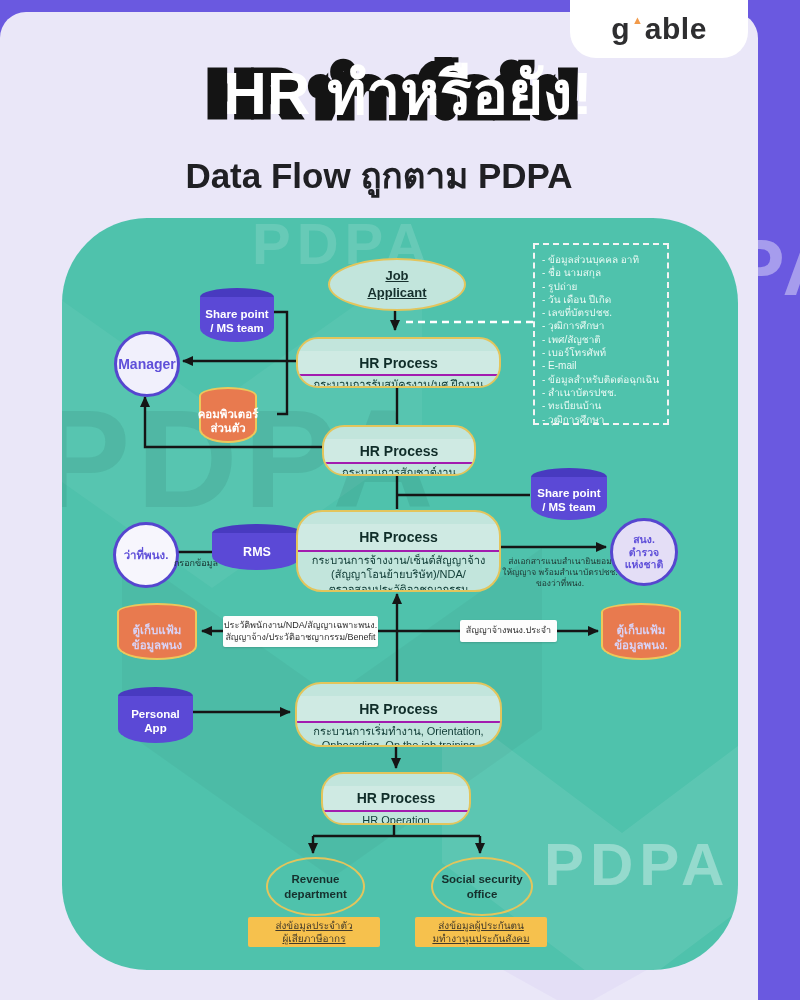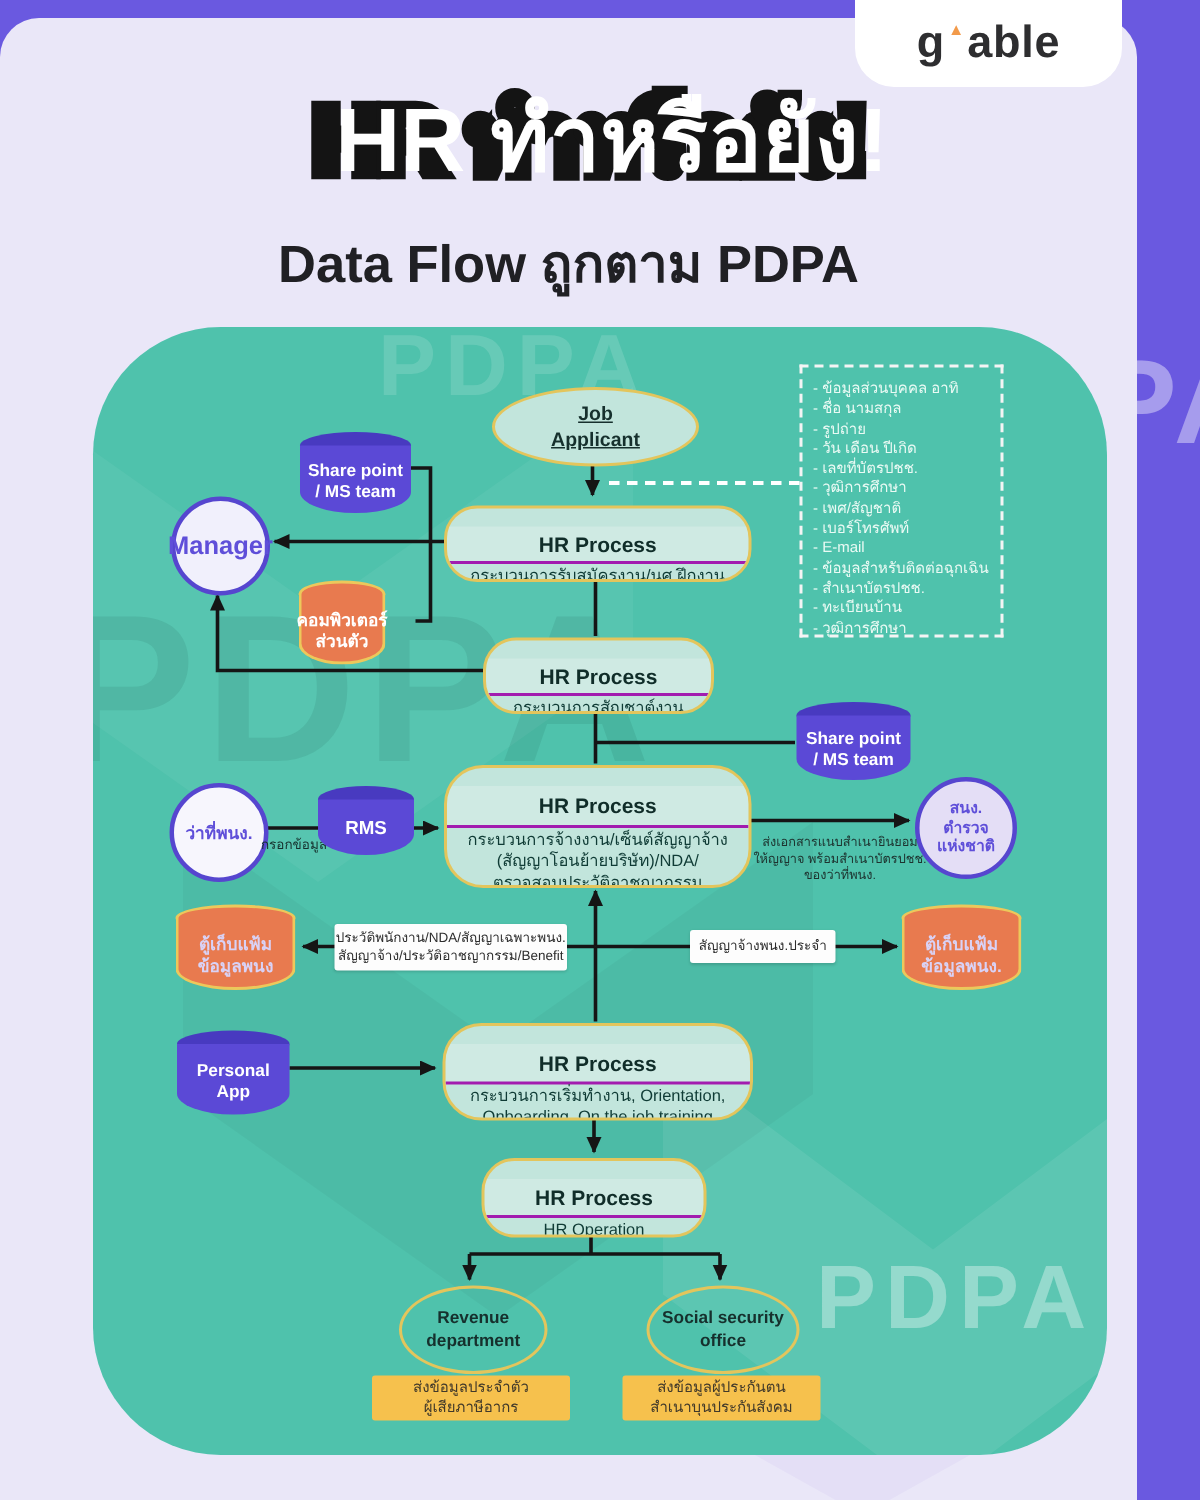--- a/index.html
+++ b/index.html
@@ -63,21 +63,21 @@
 
   .dashed-box{position:absolute;z-index:4;border:2px dashed #f4f4f4;color:#eafaf4;
         font-size:10px;line-height:1.33;padding:8px 7px;box-sizing:border-box;text-align:left;}
   .dashed-box div{white-space:nowrap;}
 
   .mini-label{position:absolute;z-index:4;background:#fdfdfd;color:#2d2d2d;font-size:9px;line-height:1.25;
         display:flex;align-items:center;justify-content:center;text-align:center;border-radius:2px;
         box-shadow:0 1px 2px rgba(0,0,0,0.15);}
   .tiny-note{position:absolute;z-index:4;font-size:8.5px;color:#1d332f;line-height:1.3;text-align:center;}
   .yellow-note{position:absolute;z-index:4;background:#f6c14d;color:#41392a;font-size:10px;line-height:1.3;
-        display:flex;align-items:center;justify-content:center;text-align:center;border-radius:2px;}
+        display:flex;align-items:center;justify-content:center;text-align:center;border-radius:2px;text-decoration:underline;}
   .line-label{position:absolute;z-index:4;font-size:9px;color:#16302d;text-align:center;}
 </style>
 </head>
 <body>
 
 <div class="page">
 
   <div class="wm-purple" style="left:612px;top:222px;font-size:80px;">PDPA</div>
 
   <div class="lavender-panel"></div>
@@ -170,21 +170,21 @@
     <div class="s">กระบวนการรับสมัครงาน/นศ.ฝึกงาน</div>
   </div>
 
   <div class="cyl purple" style="left:200px;top:288px;width:74px;height:54px;">
     <div class="cap"></div>
     <div class="body"></div>
     <div class="lbl pre">Share point
 / MS team</div>
   </div>
 
-  <div class="node circle" style="left:114px;top:331px;width:60px;height:60px;background:#f1f0fc;font-size:17px;">Manager</div>
+  <div class="node circle" style="left:114px;top:331px;width:60px;height:60px;background:#f1f0fc;font-size:14px;">Manager</div>
 
   <div class="cyl orange" style="left:199px;top:387px;width:58px;height:56px;">
     <div class="cap"></div>
     <div class="body"></div>
     <div class="lbl white pre">คอมพิวเตอร์
 ส่วนตัว</div>
   </div>
 
   <div class="proc" style="left:322px;top:425px;width:150px;height:47px;">
     <div class="t" style="height:23px;">HR Process</div>
@@ -195,21 +195,21 @@
     <div class="cap"></div>
     <div class="body"></div>
     <div class="lbl pre">Share point
 / MS team</div>
   </div>
 
   <div class="node circle" style="left:113px;top:522px;width:60px;height:60px;background:#f7f6fd;font-size:11.5px;">ว่าที่พนง.</div>
 
   <div class="line-label" style="left:160px;top:556px;width:72px;">กรอกข้อมูล</div>
 
-  <div class="cyl purple" style="left:212px;top:524px;width:64px;height:46px;">
+  <div class="cyl purple" style="left:212px;top:524px;width:54px;height:46px;padding-left:36px;">
     <div class="cap"></div>
     <div class="body"></div>
     <div class="lbl" style="font-size:12.5px;">RMS</div>
   </div>
 
   <div class="proc" style="left:296px;top:510px;width:201px;height:78px;border-radius:26px;">
     <div class="t" style="height:26px;">HR Process</div>
     <div class="s pre">กระบวนการจ้างงาน/เซ็นต์สัญญาจ้าง
 (สัญญาโอนย้ายบริษัท)/NDA/
 ตรวจสอบประวัติอาชญากรรม</div>
@@ -263,15 +263,15 @@
   <div class="node ellipse pre" style="left:266px;top:857px;width:95px;height:55px;font-size:11.5px;line-height:1.3;">Revenue
 department</div>
 
   <div class="node ellipse pre" style="left:431px;top:857px;width:98px;height:55px;font-size:11.5px;line-height:1.3;">Social security
 office</div>
 
   <div class="yellow-note pre" style="left:248px;top:917px;width:132px;height:30px;">ส่งข้อมูลประจำตัว
 ผู้เสียภาษีอากร</div>
 
   <div class="yellow-note pre" style="left:415px;top:917px;width:132px;height:30px;">ส่งข้อมูลผู้ประกันตน
-สำเนาบุนประกันสังคม</div>
+มทำงานุนประกันสังคม</div>
 
 </div>
 
 </body></html>

